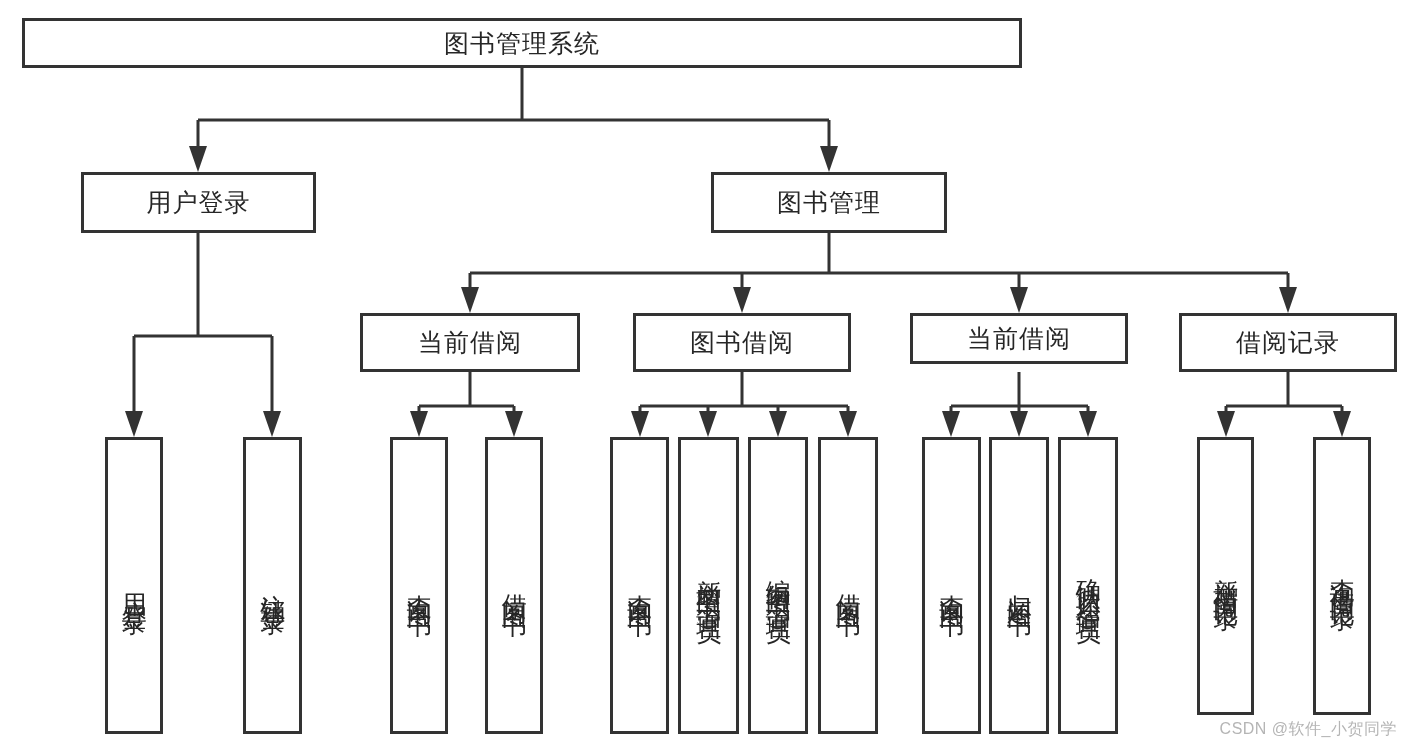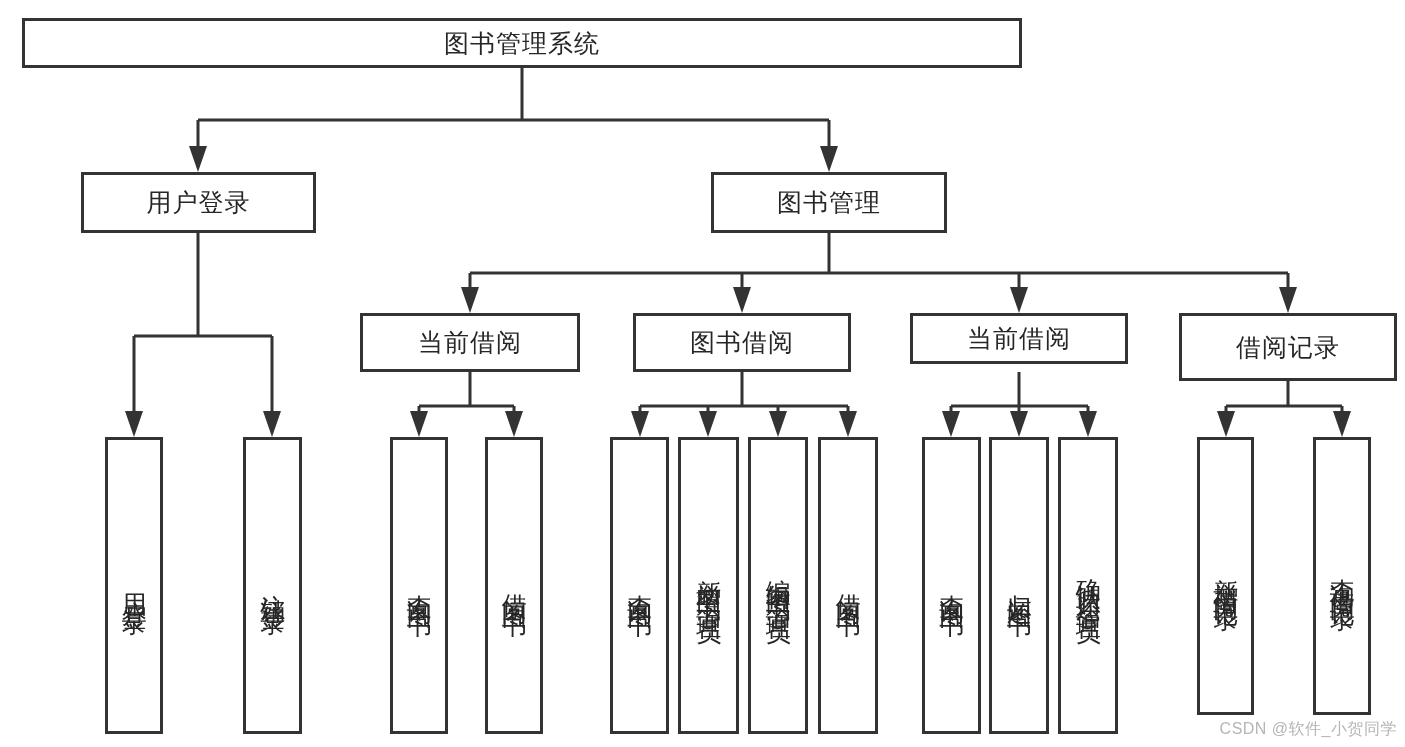--- a/index.html
+++ b/index.html
@@ -118,21 +118,21 @@
 
   <div class="node hbox" style="left:360px; top:313px; width:220px; height:59px;">
     <span>当前借阅</span>
   </div>
   <div class="node hbox" style="left:633px; top:313px; width:218px; height:59px;">
     <span>图书借阅</span>
   </div>
   <div class="node hbox" style="left:910px; top:313px; width:218px; height:51px;">
     <span>当前借阅</span>
   </div>
-  <div class="node hbox" style="left:1179px; top:313px; width:218px; height:68px;">
+  <div class="node hbox" style="left:1179px; top:313px; width:218px; height:59px;">
     <span>借阅记录</span>
   </div>
 
   <div class="node vbox" style="left:105px; top:437px; width:58px; height:297px;">
     <span class="vtext">用户登录</span>
   </div>
   <div class="node vbox" style="left:243px; top:437px; width:59px; height:297px;">
     <span class="vtext">注销登录</span>
   </div>
 

